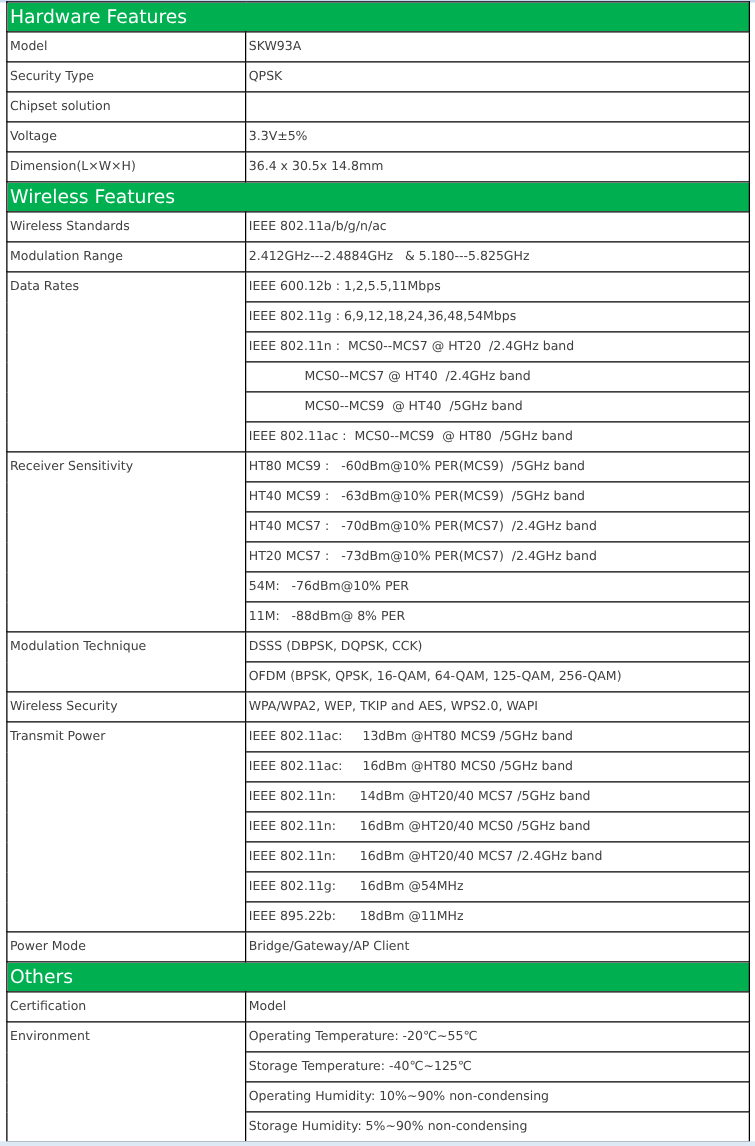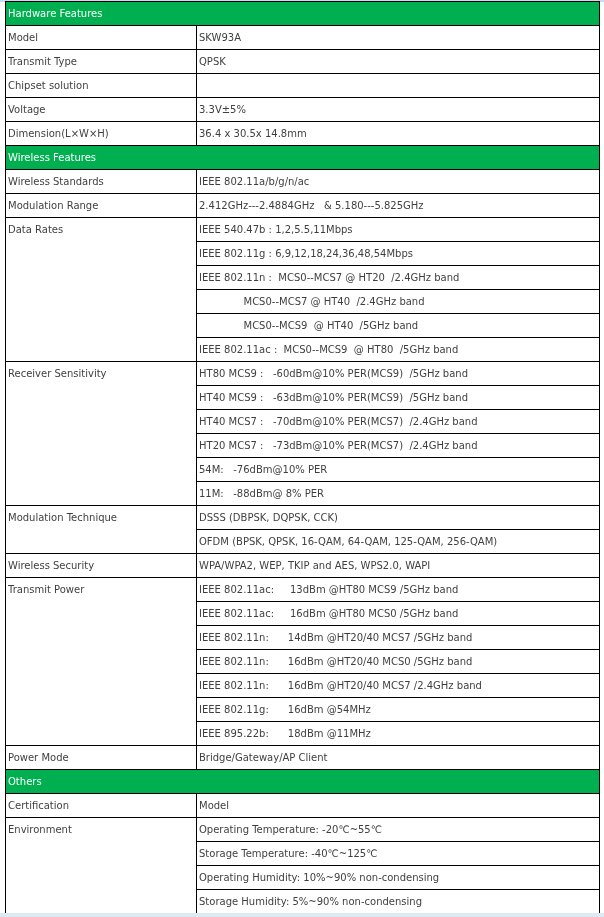--- a/index.html
+++ b/index.html
@@ -26,21 +26,21 @@
     white-space: pre;
     overflow: hidden;
     vertical-align: middle;
     line-height: 23px;
   }
   table.spec td.label { vertical-align: top; margin-top: 32px; }
   table.spec tr.section td {
     background: #00b050;
     color: #ffffff;
     font-weight: normal;
-    font-size: 10px;
+    font-size: 15px;
   }
   col.c1 { width: 191px; }
   col.c2 { width: 403px; }
 </style>
 </head>
 <body>
 
 <div class="top-strip"></div>
 
 <table class="spec">
@@ -51,21 +51,21 @@
 
   <tbody>
       <tr class="section">
     <td colspan="2">Hardware Features</td>
   </tr>
   <tr>
     <td>Model</td>
     <td>SKW93A</td>
   </tr>
   <tr>
-    <td>Transmit Type</td>
+    <td>Security Type</td>
     <td>QPSK</td>
   </tr>
   <tr>
     <td>Chipset solution</td>
     <td></td>
   </tr>
   <tr>
     <td>Voltage</td>
     <td>3.3V±5%</td>
   </tr>
@@ -81,21 +81,21 @@
     <td>Wireless Standards</td>
     <td>IEEE 802.11a/b/g/n/ac</td>
   </tr>
   <tr>
     <td>Modulation Range</td>
     <td>2.412GHz---2.4884GHz   &amp; 5.180---5.825GHz</td>
   </tr>
 
   <tr>
     <td rowspan="6" class="label">Data Rates</td>
-    <td>IEEE 540.47b : 1,2,5.5,11Mbps</td>
+    <td>IEEE 600.12b : 1,2,5.5,11Mbps</td>
   </tr>
   <tr>
         <td>IEEE 802.11g : 6,9,12,18,24,36,48,54Mbps</td>
       </tr>
   <tr>
         <td>IEEE 802.11n :  MCS0--MCS7 @ HT20  /2.4GHz band</td>
       </tr>
   <tr>
         <td>              MCS0--MCS7 @ HT40  /2.4GHz band</td>
       </tr>

